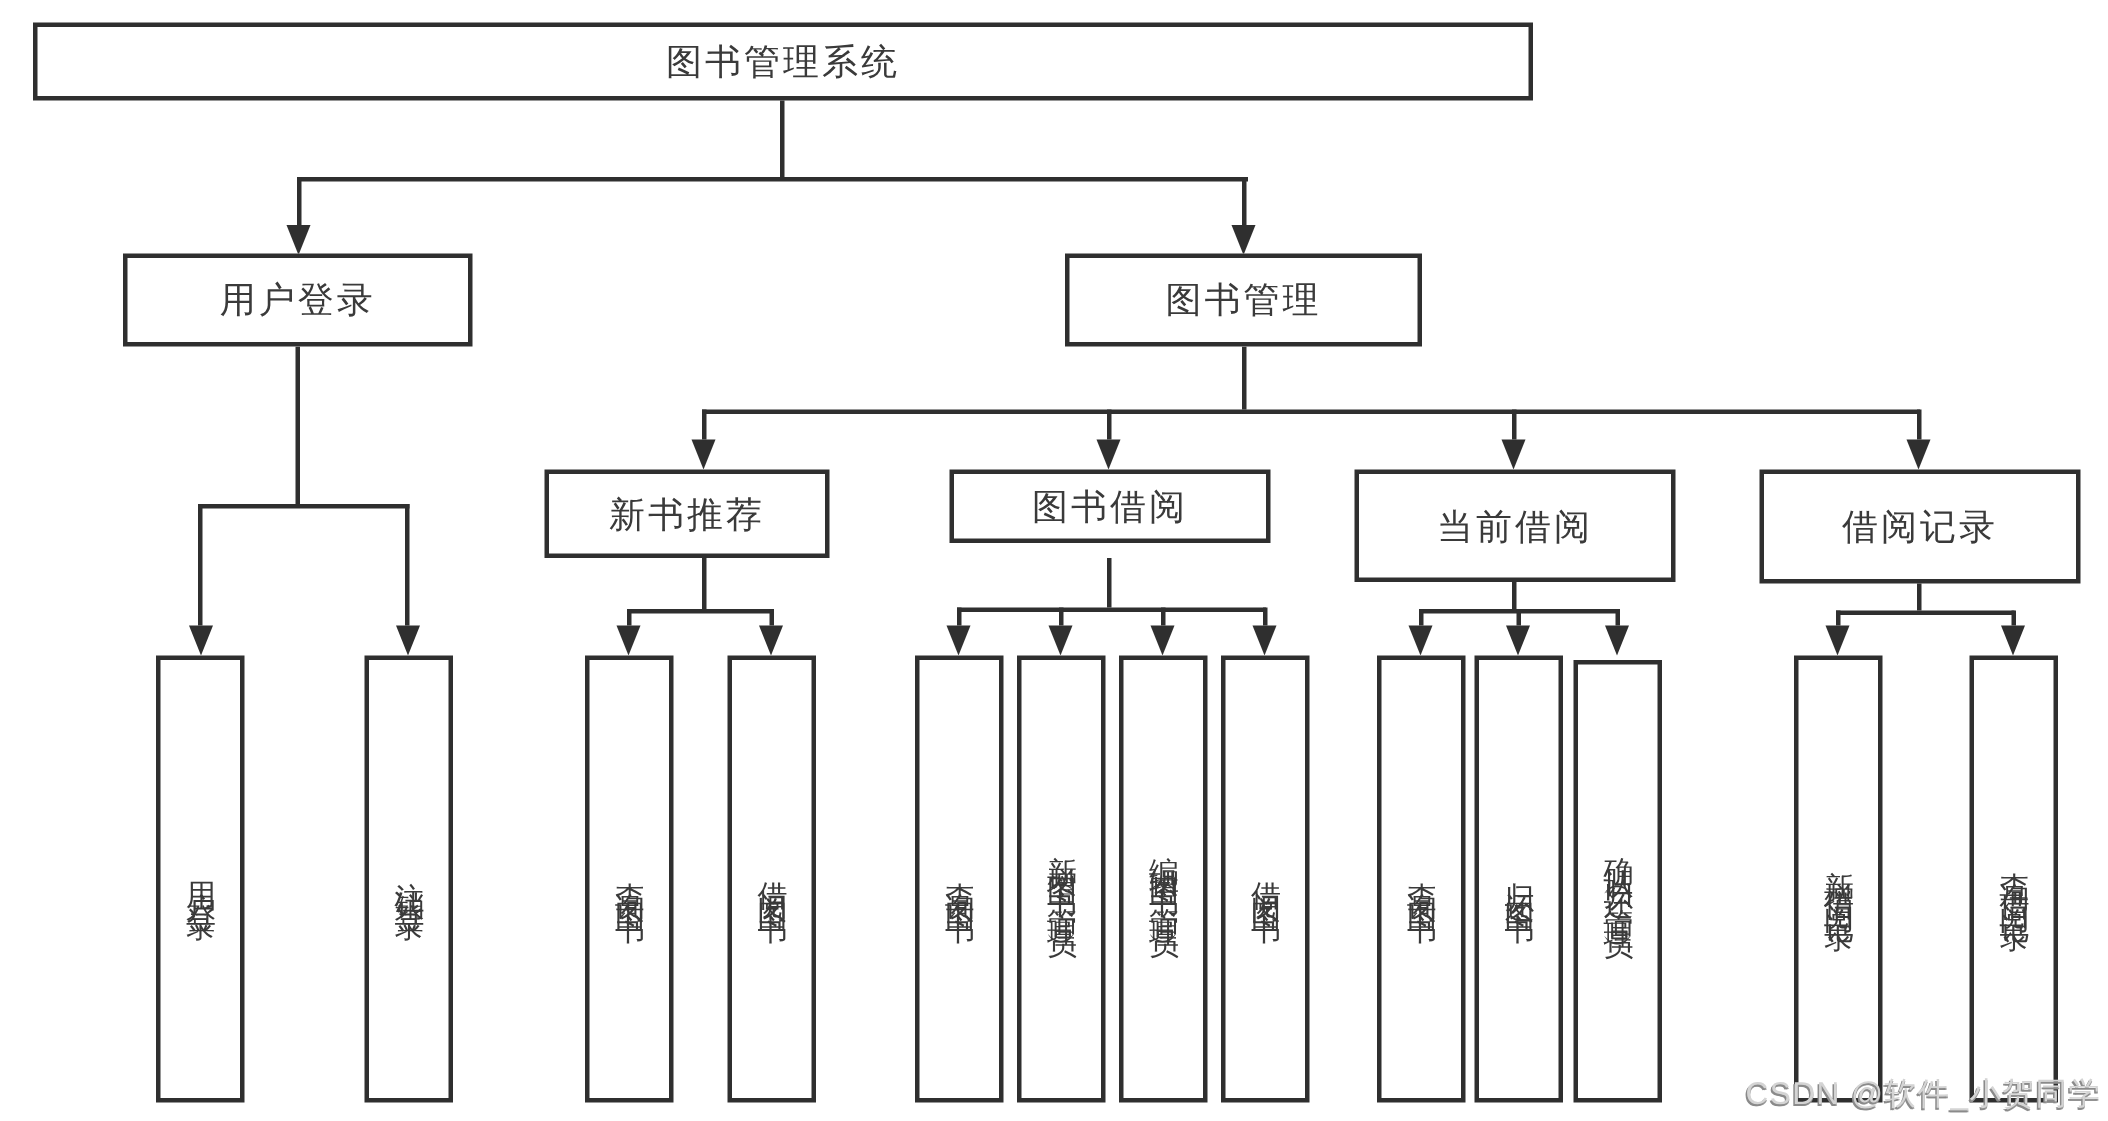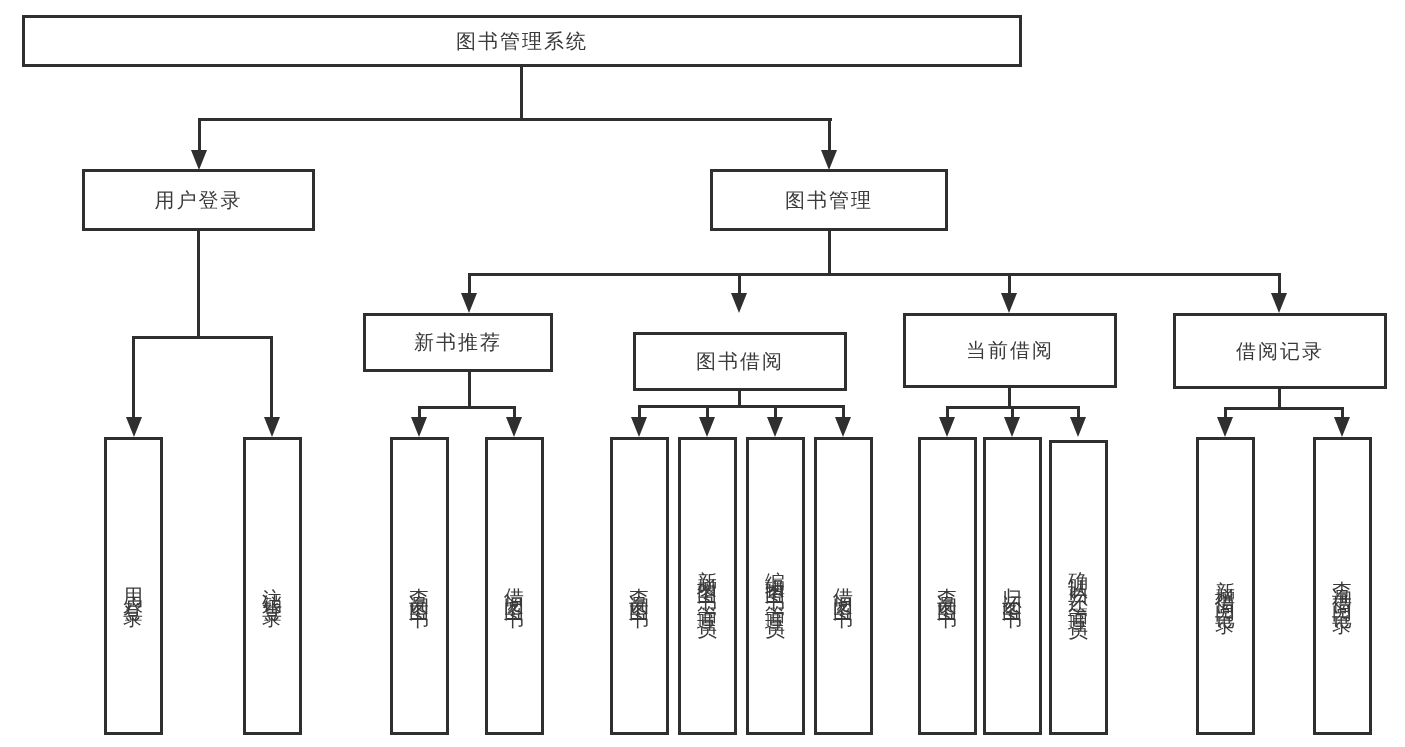--- a/index.html
+++ b/index.html
@@ -21,21 +21,21 @@
     overflow:hidden;
   }
   .box{
     position:absolute;
     box-sizing:border-box;
     border:3px solid var(--line);
     background:#fff;
     display:flex;
     align-items:center;
     justify-content:center;
-    font-size:20px;
+    font-size:24px;
     letter-spacing:2px;
     color:var(--text);
     z-index:2;
   }
   .vbox{
     position:absolute;
     box-sizing:border-box;
     border:3px solid var(--line);
     background:#fff;
     display:flex;
@@ -108,21 +108,21 @@
     <div class="arrow" style="left:461px;top:293px;"></div>
     <div class="vline" style="left:738px;top:273px;height:20px;"></div>
     <div class="arrow" style="left:731px;top:293px;"></div>
     <div class="vline" style="left:1008px;top:273px;height:20px;"></div>
     <div class="arrow" style="left:1001px;top:293px;"></div>
     <div class="vline" style="left:1278px;top:273px;height:20px;"></div>
     <div class="arrow" style="left:1271px;top:293px;"></div>
   </div>
 
   <div class="box" style="left:363px;top:313px;width:190px;height:59px;">新书推荐</div>
-  <div class="box" style="left:633px;top:332px;width:214px;height:59px;">图书借阅</div>
+  <div class="box" style="left:633px;top:313px;width:214px;height:49px;">图书借阅</div>
   <div class="box" style="left:903px;top:313px;width:214px;height:75px;">当前借阅</div>
   <div class="box" style="left:1173px;top:313px;width:214px;height:76px;">借阅记录</div>
 
   <div>
     <div class="vline" style="left:468px;top:372px;height:34px;"></div>
     <div class="hline" style="left:418px;top:406px;width:98px;"></div>
     <div class="vline" style="left:418px;top:406px;height:11px;"></div>
     <div class="arrow" style="left:411px;top:417px;"></div>
     <div class="vline" style="left:513px;top:406px;height:11px;"></div>
     <div class="arrow" style="left:506px;top:417px;"></div>
@@ -198,14 +198,15 @@
     <span class="vtext">确认归还（管理员）</span>
   </div>
 
   <div class="vbox" style="left:1196px;top:437px;width:59px;height:298px;">
     <span class="vtext">新增借阅记录</span>
   </div>
   <div class="vbox" style="left:1313px;top:437px;width:59px;height:298px;">
     <span class="vtext">查询借阅记录</span>
   </div>
 
+  <div class="watermark">CSDN @软件_小贺同学</div>
 
 </div>
 
 </body></html>

